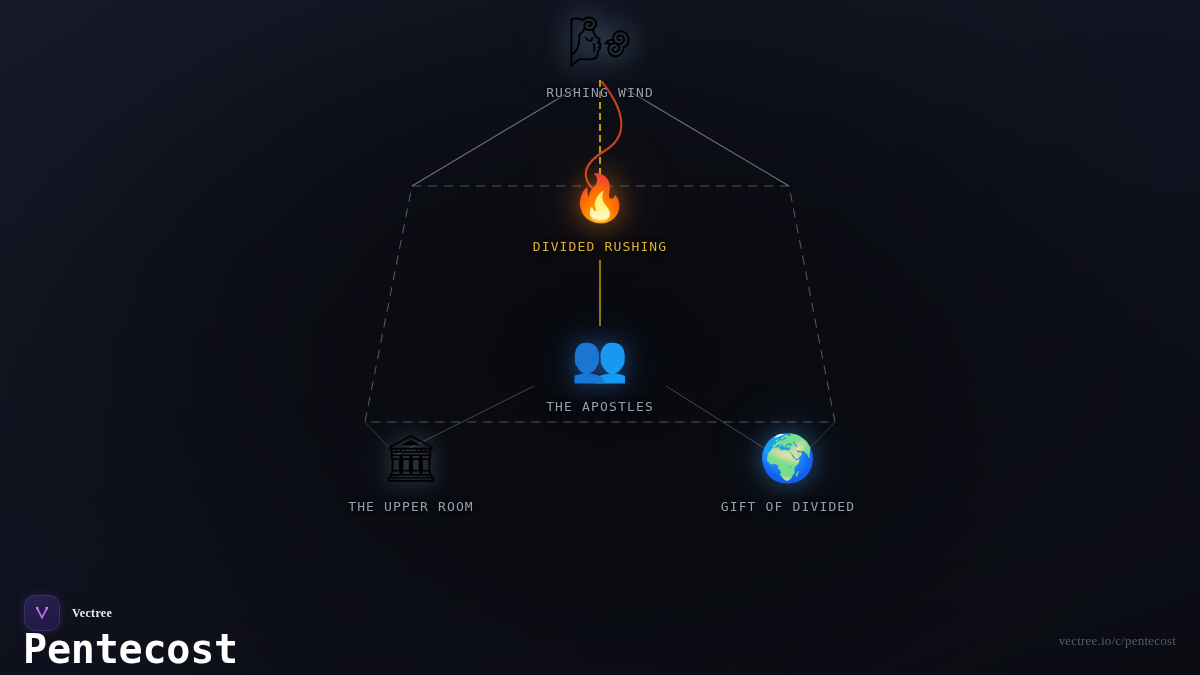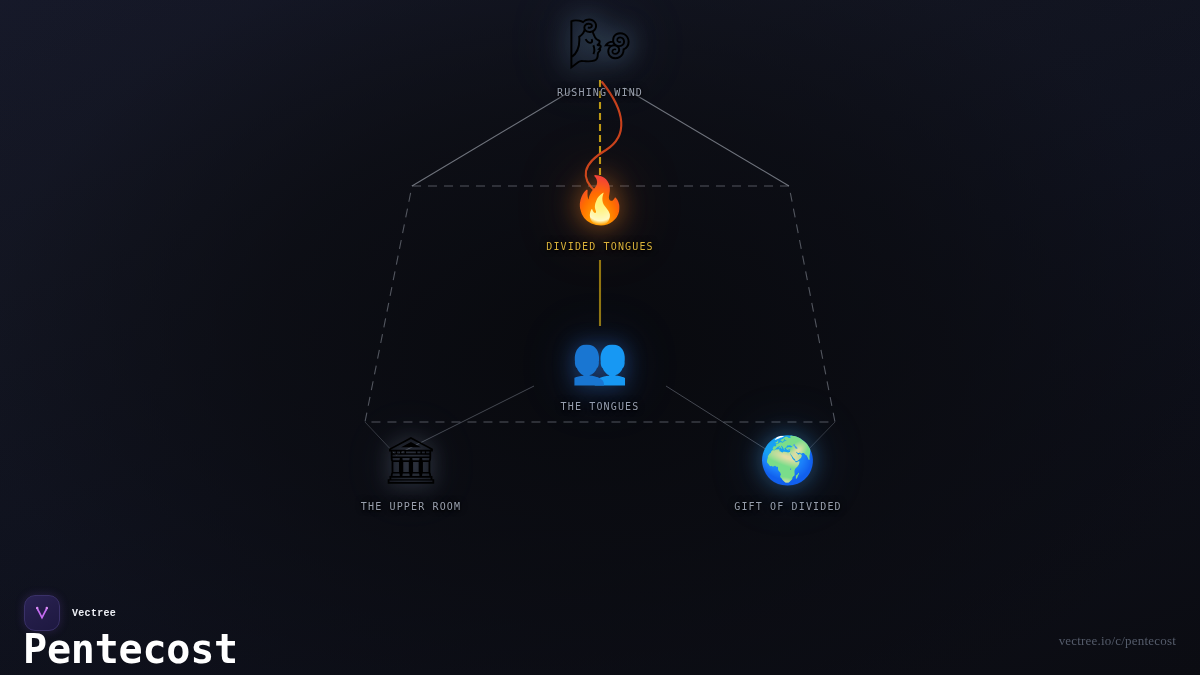--- a/index.html
+++ b/index.html
@@ -40,21 +40,21 @@
     white-space: nowrap;
   }
   .node-emoji {
     font-family: "DejaVu Sans", sans-serif;
     line-height: 1;
     display: block;
   }
   .node-label {
     margin-top: 18px;
     font-family: "DejaVu Sans Mono", "Liberation Mono", monospace;
-    font-size: 10px;
+    font-size: 13px;
     letter-spacing: 1.15px;
     color: #9aa0ad;
     text-shadow: 0 0 6px rgba(0,0,0,0.95), 0 1px 2px rgba(0,0,0,0.9);
   }
 
   
   #node-rushing-wind .node-emoji {
     font-size: 50px;
     filter: drop-shadow(0 0 13px rgba(150,205,255,0.60)) drop-shadow(0 0 30px rgba(110,175,255,0.28));
   }
@@ -97,22 +97,22 @@
     height: 34px;
     border-radius: 11px;
     background: linear-gradient(150deg, #2b2356 0%, #241d49 45%, #1d1840 100%);
     border: 1px solid #3a3168;
     display: flex;
     align-items: center;
     justify-content: center;
     box-shadow: 0 0 10px rgba(130,80,220,0.22);
   }
   #brand-name {
-    font-family: Liberation Mono, monospace;
-    font-size: 10px;
+    font-family: Liberation Serif, serif;
+    font-size: 12px;
     font-weight: bold;
     color: #eceef4;
     letter-spacing: 0.3px;
   }
   #page-title {
     position: absolute;
     left: 23px;
     top: 74px;
     font-family: "DejaVu Sans Mono", "Liberation Mono", monospace;
     font-size: 40px;
@@ -156,26 +156,26 @@
     <line x1="806" y1="452" x2="835" y2="422" stroke="#9aa0ad" stroke-width="0.7" opacity="0.42"></line>
   </svg>
 
   <div class="node" id="node-rushing-wind" style="left:600px; top:58px;">
     <span class="node-emoji">🌬</span>
     <span class="node-label">RUSHING WIND</span>
   </div>
 
   <div class="node" id="node-divided-tongues" style="left:600px; top:214px;">
     <span class="node-emoji">🔥</span>
-    <span class="node-label">DIVIDED TONGUES</span>
+    <span class="node-label">DIVIDED RUSHING</span>
   </div>
 
   <div class="node" id="node-the-apostles" style="left:600px; top:374px;">
     <span class="node-emoji">👥</span>
-    <span class="node-label">THE TONGUES</span>
+    <span class="node-label">THE APOSTLES</span>
   </div>
 
   <div class="node" id="node-the-upper-room" style="left:411px; top:474px;">
     <span class="node-emoji">🏛</span>
     <span class="node-label">THE UPPER ROOM</span>
   </div>
 
   <div class="node" id="node-gift-of-tongues" style="left:788px; top:474px;">
     <span class="node-emoji">🌍</span>
     <span class="node-label">GIFT OF DIVIDED</span>

